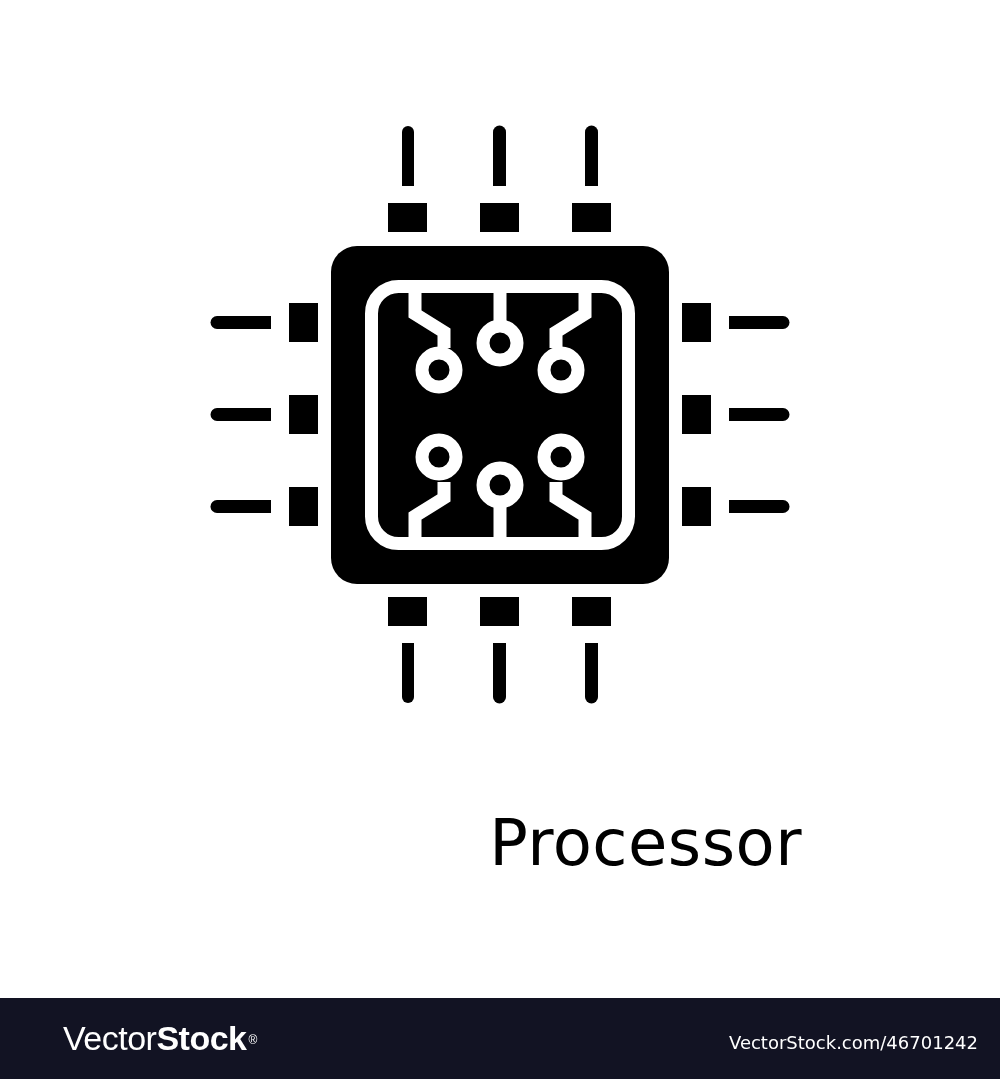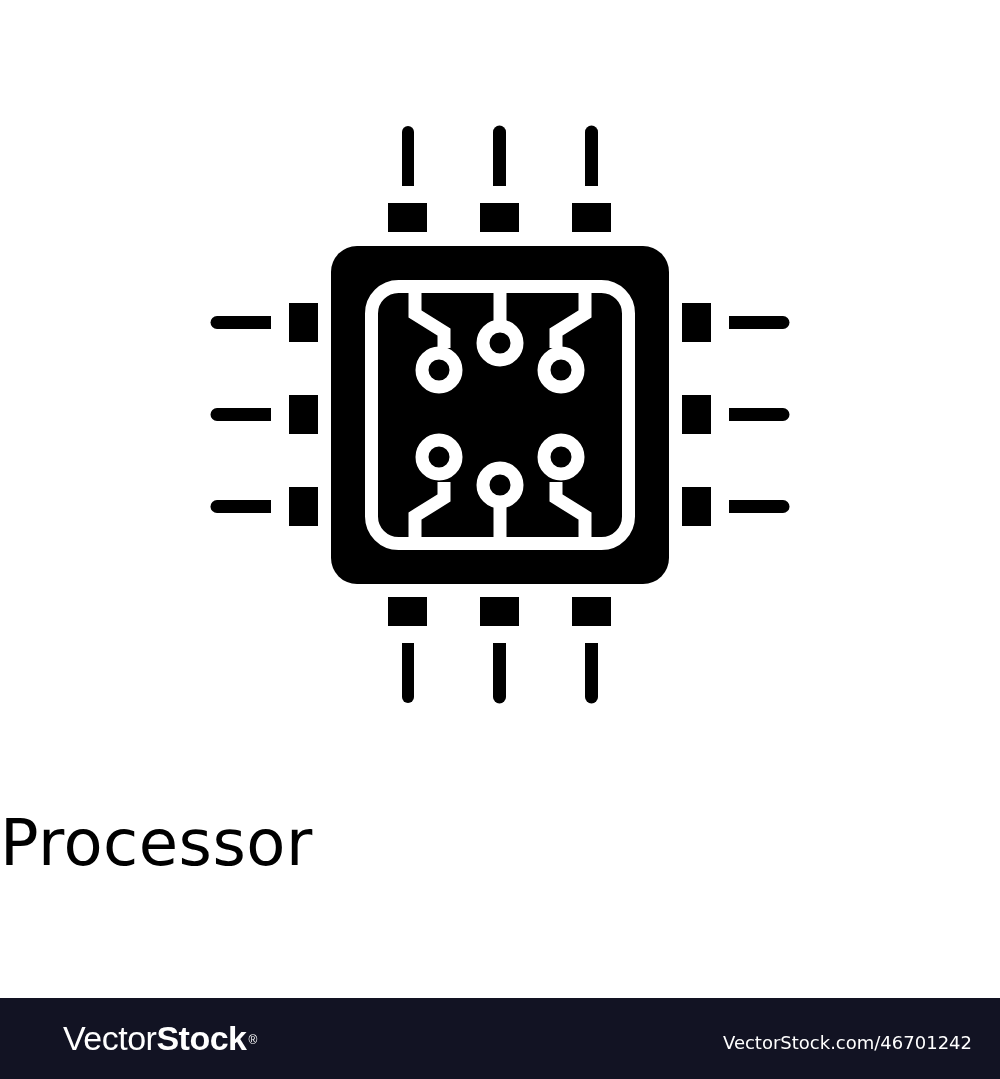--- a/index.html
+++ b/index.html
@@ -5,36 +5,36 @@
   html, body { margin: 0; padding: 0; }
   body {
     width: 1000px; height: 1079px; position: relative;
     background: #ffffff; overflow: hidden;
     font-family: "Liberation Sans", sans-serif;
   }
   .canvas { position: absolute; left: 0; top: 0; width: 1000px; height: 998px; background: #ffffff; }
   .icon-svg { position: absolute; left: 0; top: 0; }
   .caption {
     position: absolute; left: 0; width: 802px; top: 806px;
-    text-align: left; font-size: 64px; color: #000000;
+    text-align: right; font-size: 64px; color: #000000;
     font-family: "DejaVu Sans", sans-serif; letter-spacing: 0.5px;
   }
   .footer {
     position: absolute; left: 0; top: 998px; width: 1000px; height: 81px;
     background: #121323; color: #ffffff;
   }
   .brand {
     position: absolute; left: 31px; top: 20px; font-size: 34px; line-height: 40px;
     font-family: "Liberation Sans", sans-serif; letter-spacing: -0.5px; margin-left: 32px;
   }
   .brand .light { font-weight: 300; }
   .brand .bold { font-weight: 700; }
   .brand sup { font-size: 12px; vertical-align: top; position: relative; top: 2px; margin-left: 2px; }
   .url {
-    position: absolute; right: 28px; top: 34px; font-size: 18px; line-height: 22px;
+    position: absolute; right: 22px; top: 34px; font-size: 18px; line-height: 22px;
     font-family: "DejaVu Sans", sans-serif;
   }
 </style>
 </head>
 <body>
 
 <div class="canvas">
   <svg class="icon-svg" width="1000" height="998" viewBox="0 0 1000 998">
     <g fill="#000000">
 

